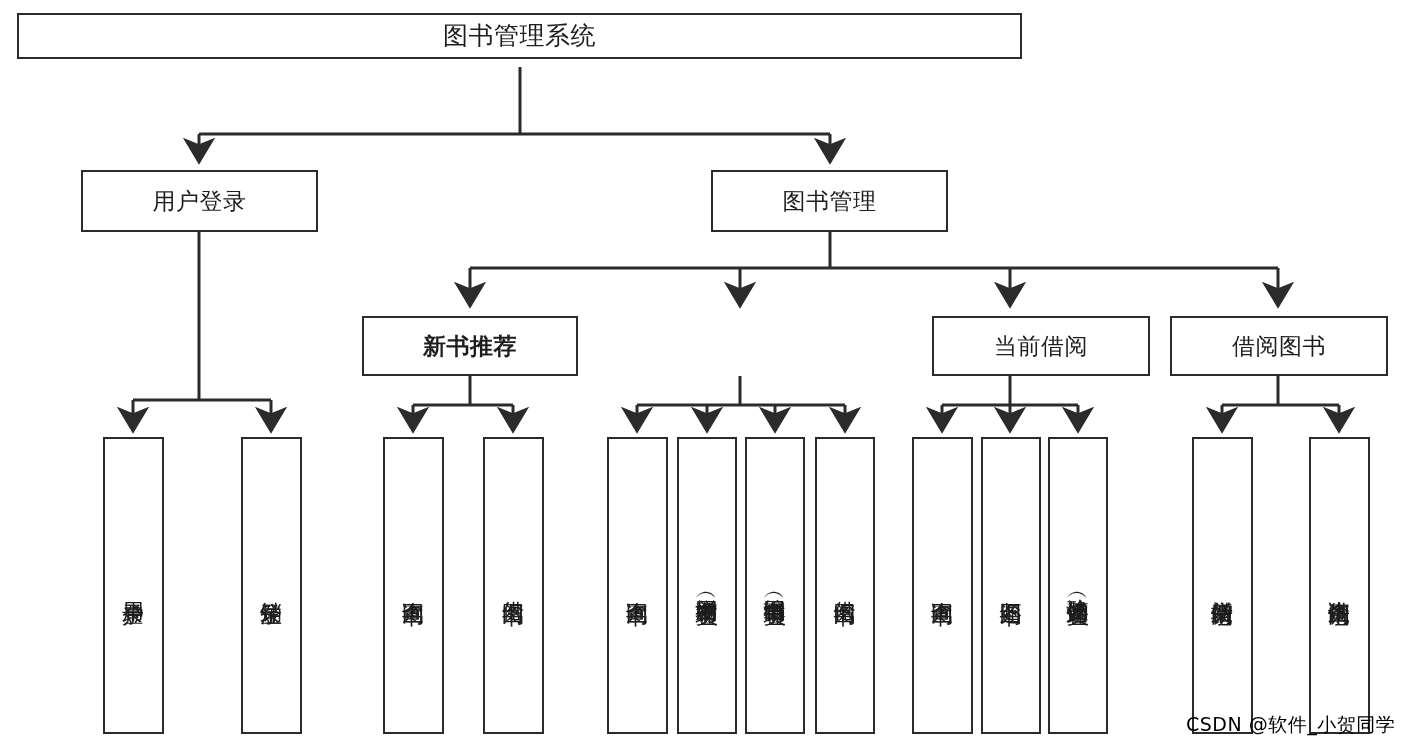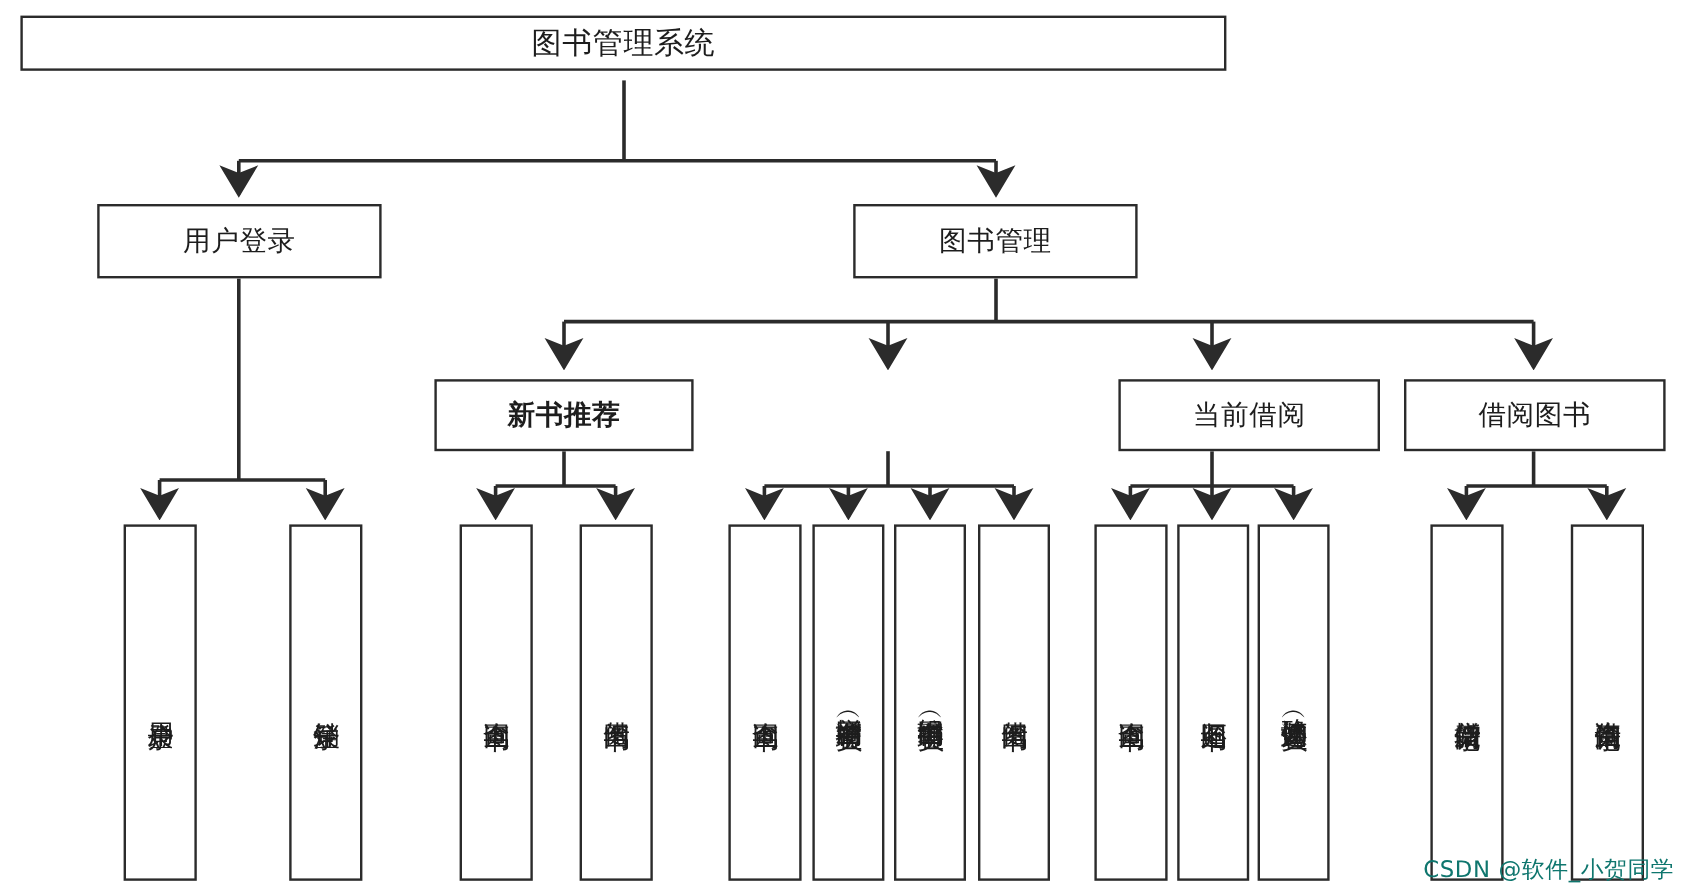--- a/index.html
+++ b/index.html
@@ -55,21 +55,21 @@
     letter-spacing: 1px;
     white-space: normal;
     max-height: 274px;
     text-align: center;
   }
   .watermark {
     position: absolute;
     left: 1186px;
     top: 712px;
     font-size: 19px;
-    color: #0f766e;
+    color: #000000;
     letter-spacing: 0.5px;
     white-space: nowrap;
     font-family: "DejaVu Sans", "Liberation Sans", sans-serif;
   }
 </style>
 </head>
 <body>
 
 <div id="canvas">
 

